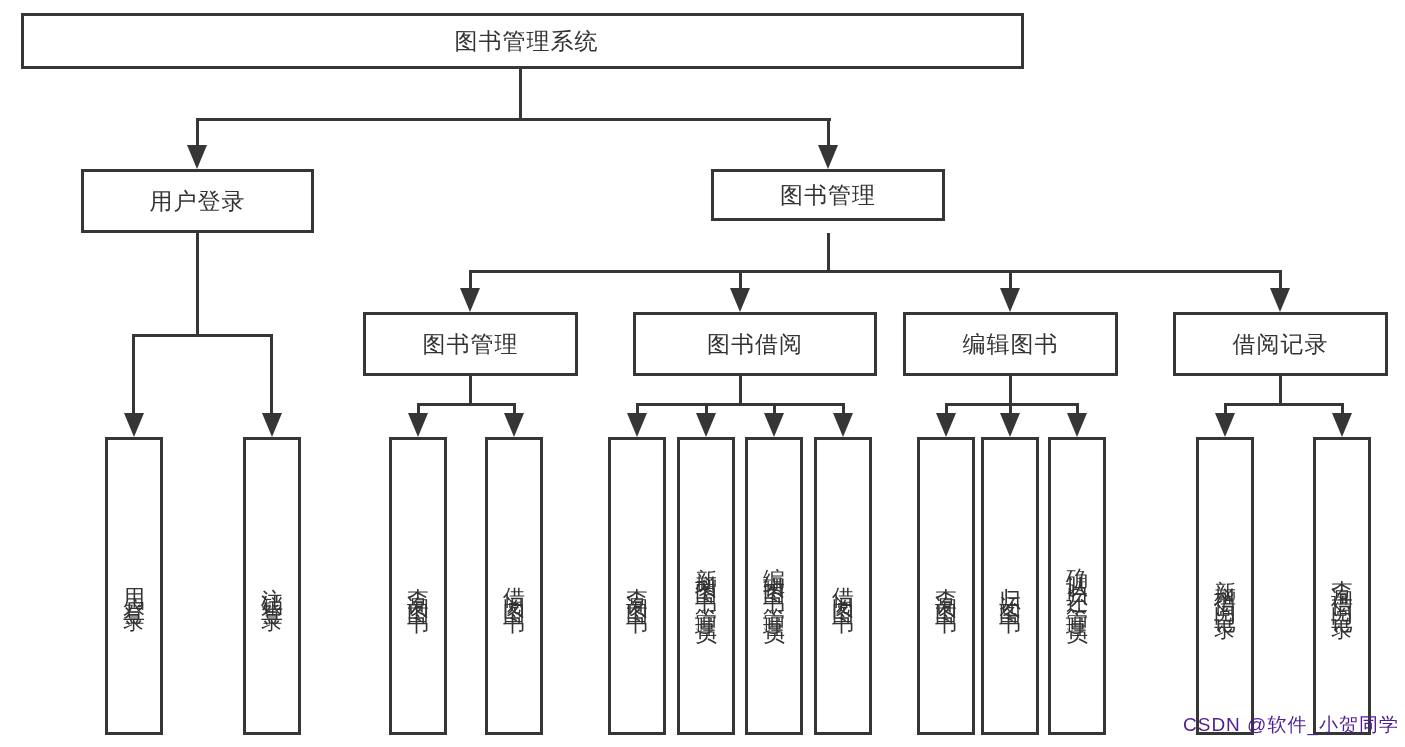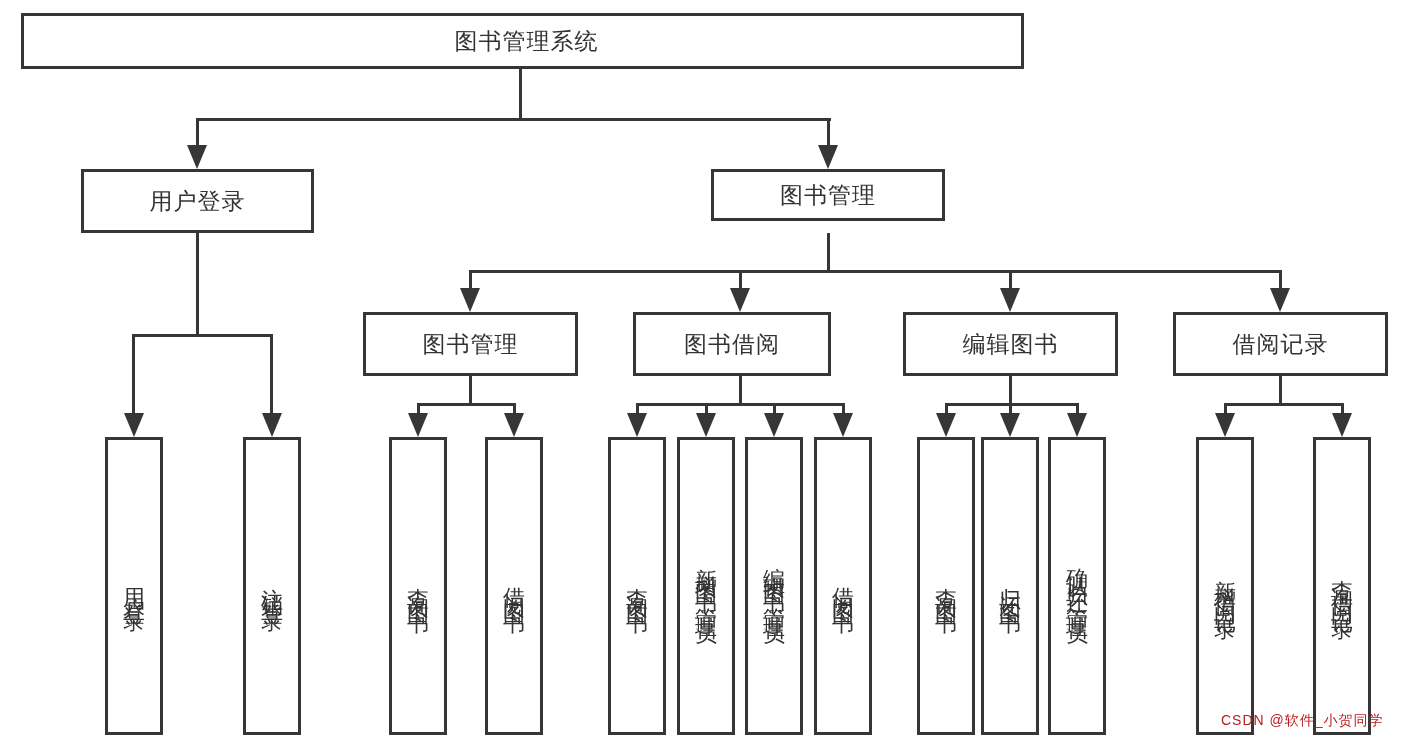--- a/index.html
+++ b/index.html
@@ -21,21 +21,21 @@
   }
   .hl { position:absolute; height:3px; background:#363636; }
   .vl { position:absolute; width:3px; background:#363636; }
   .arr {
     position:absolute; width:0; height:0;
     border-left:10px solid transparent; border-right:10px solid transparent;
     border-top:24px solid #363636;
   }
   .watermark {
     position:absolute; left:1183px; top:712px;
-    font-size:14px; color:#b91c1c; letter-spacing:1px; z-index:5;margin-left:38px;
+    font-size:19px; color:#4c1d95; letter-spacing:1px; z-index:5;
   }
 </style>
 </head>
 <body>
 
 <div class="canvas">
 
   <div class="box" style="left:21px; top:13px; width:1003px; height:56px;padding-left:8px;">
     <span>图书管理系统</span>
   </div>
@@ -68,21 +68,21 @@
   <div class="vl" style="left:1009px; top:270px; height:20px;"></div>
   <div class="vl" style="left:1279px; top:270px; height:20px;"></div>
   <div class="arr" style="left:460px;  top:288px;"></div>
   <div class="arr" style="left:730px;  top:288px;"></div>
   <div class="arr" style="left:1000px; top:288px;"></div>
   <div class="arr" style="left:1270px; top:288px;"></div>
 
   <div class="box" style="left:363px; top:312px; width:215px; height:64px;">
     <span>图书管理</span>
   </div>
-  <div class="box" style="left:633px; top:312px; width:198px; height:64px;">
+  <div class="box" style="left:633px; top:312px; width:244px; height:64px;">
     <span>图书借阅</span>
   </div>
   <div class="box" style="left:903px; top:312px; width:215px; height:64px;">
     <span>编辑图书</span>
   </div>
   <div class="box" style="left:1173px; top:312px; width:215px; height:64px;">
     <span>借阅记录</span>
   </div>
 
   <div class="vl" style="left:469px; top:376px; height:29px;"></div>

